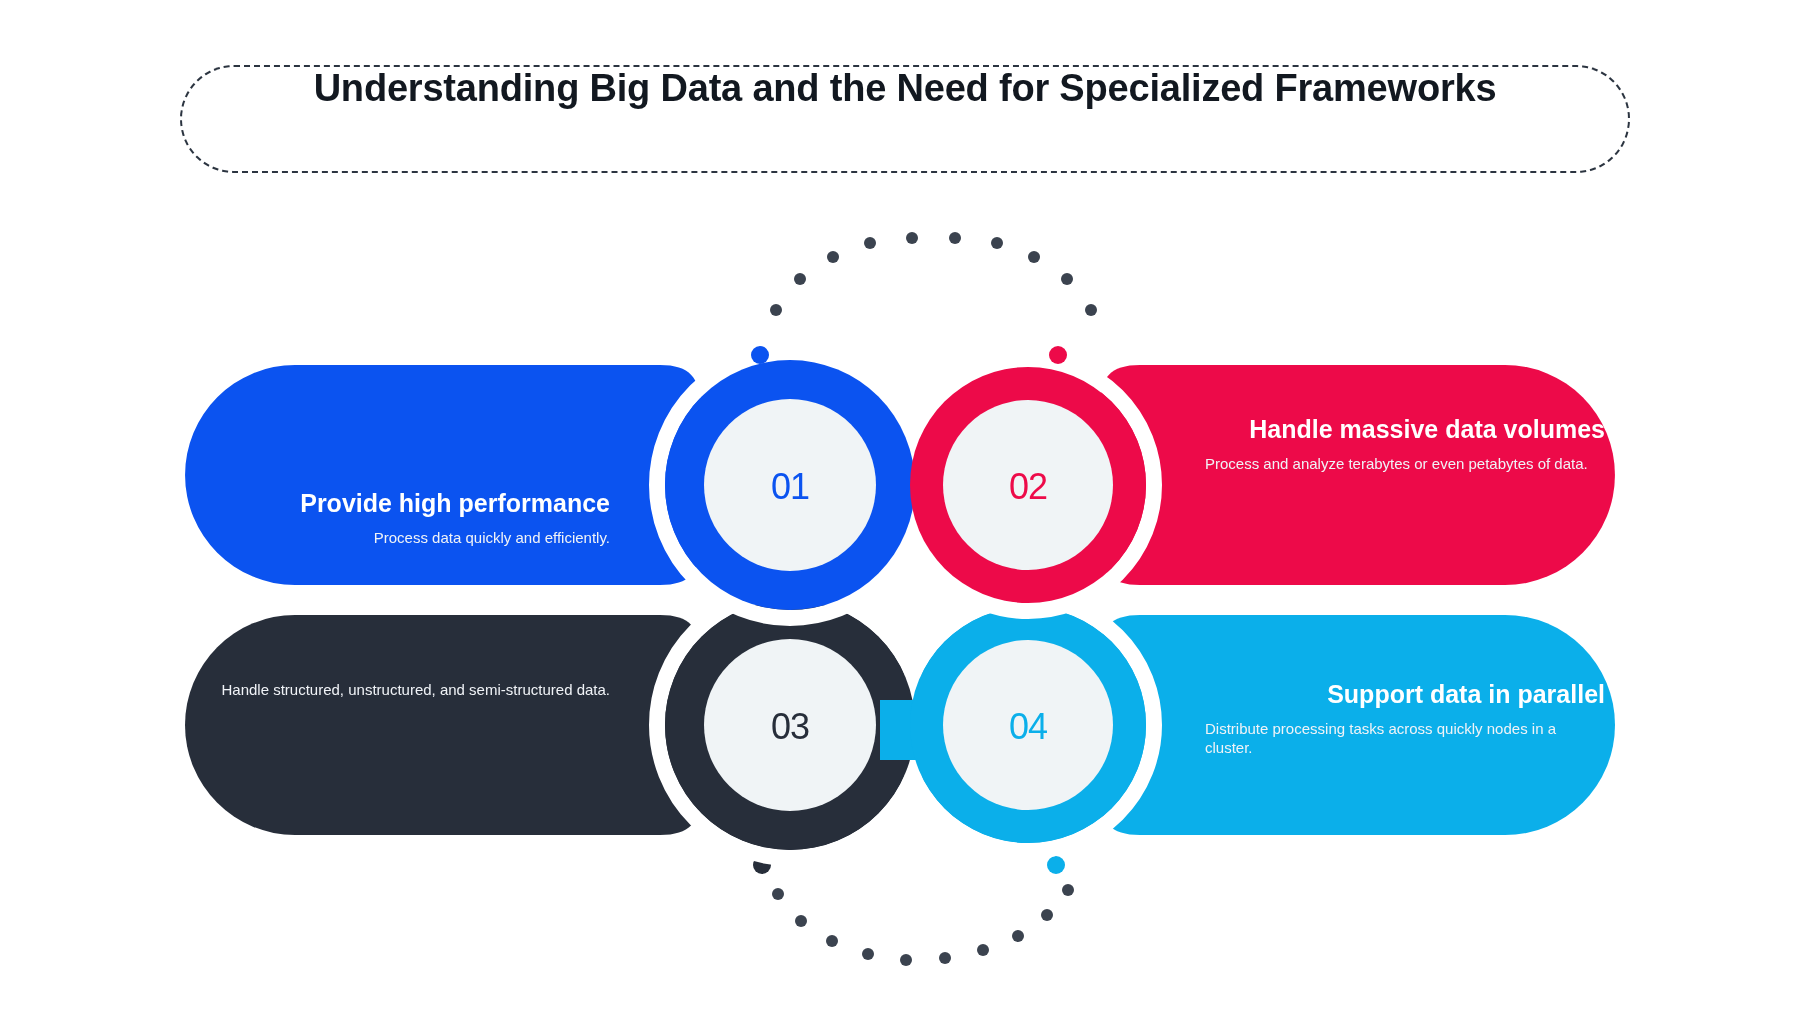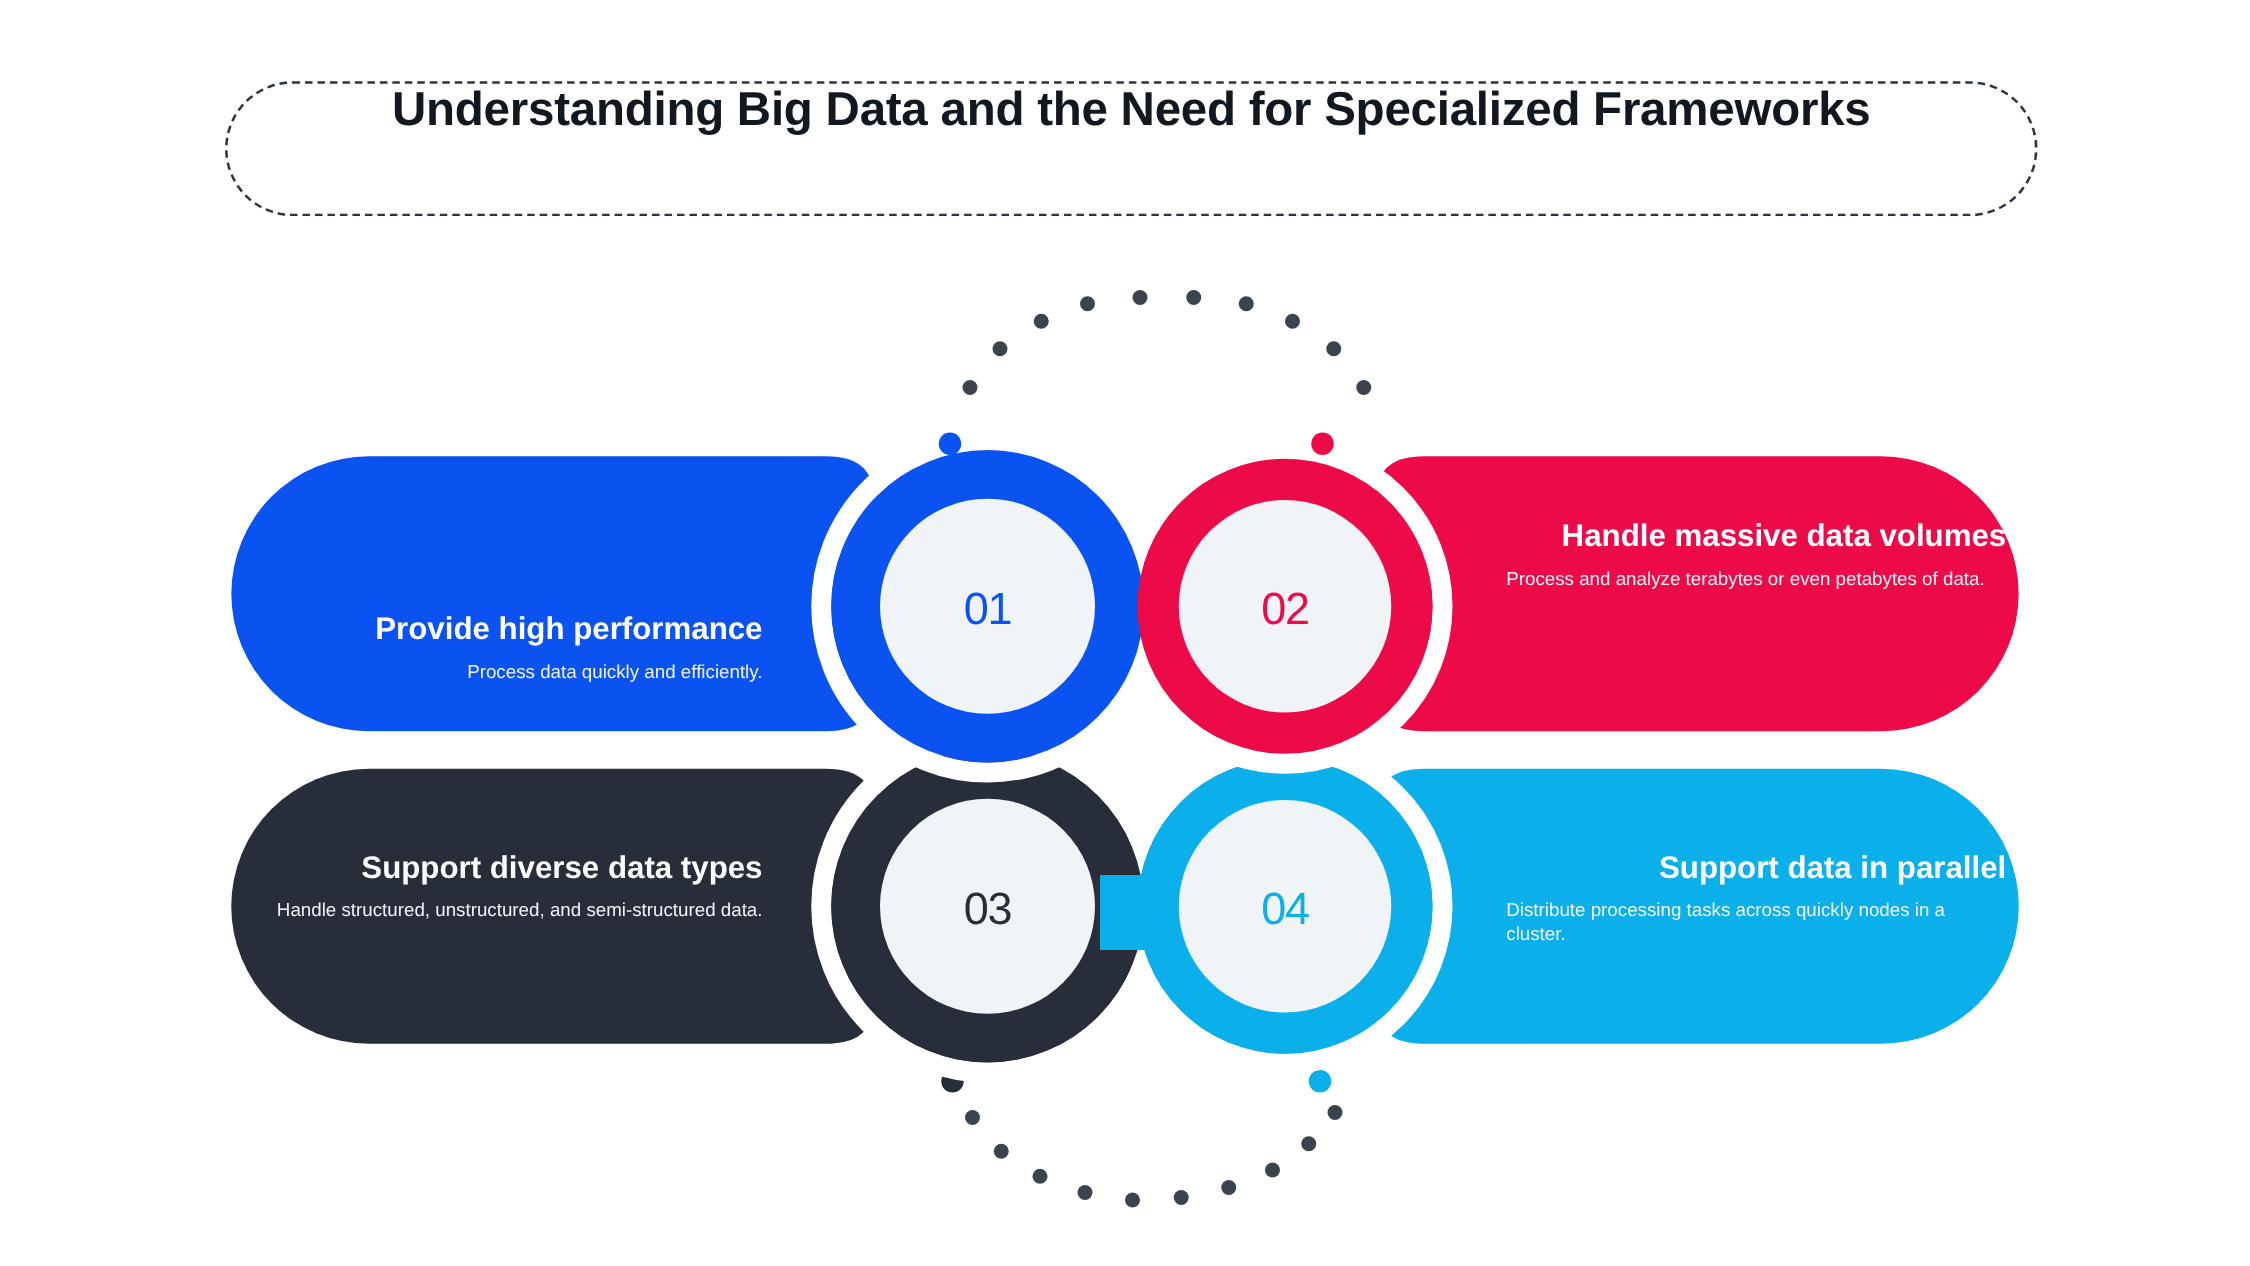--- a/index.html
+++ b/index.html
@@ -192,21 +192,20 @@
     <div class="panel-title">Provide high performance</div>
     <div class="panel-desc">Process data quickly and efficiently.</div>
   </div>
 
   <div class="panel-text align-left" id="text-02">
     <div class="panel-title">Handle massive data volumes</div>
     <div class="panel-desc">Process and analyze terabytes or even petabytes of data.</div>
   </div>
 
   <div class="panel-text align-right" id="text-03">
-    <div class="panel-title">Support diverse data types</div>
     <div class="panel-desc">Handle structured, unstructured, and semi-structured data.</div>
   </div>
 
   <div class="panel-text align-left" id="text-04">
     <div class="panel-title">Support data in parallel</div>
     <div class="panel-desc">Distribute processing tasks across quickly nodes in a cluster.</div>
   </div>
 
 </div>
 

